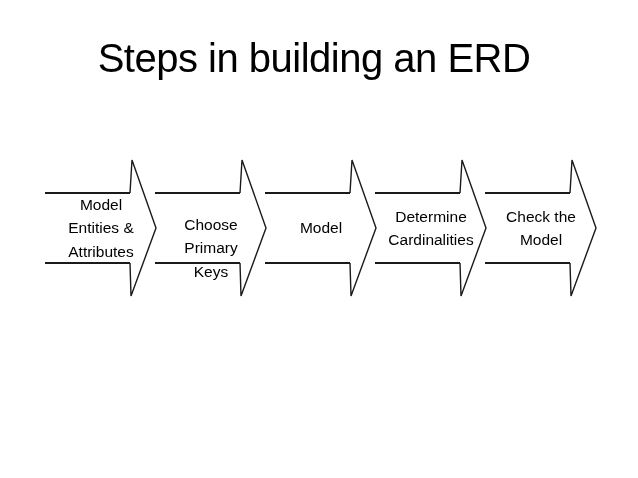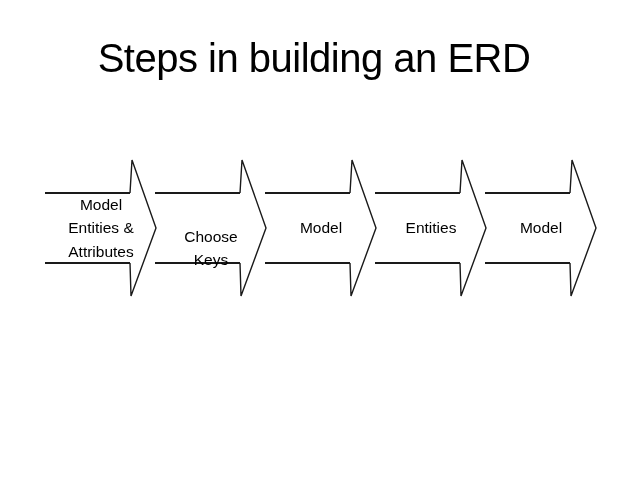--- a/index.html
+++ b/index.html
@@ -89,26 +89,29 @@
         </g>
       </svg>
     <div id="labels-root">
         <div class="step-label" style="left: 45px;">
           <span>Model</span>
           <span>Entities &amp;</span>
           <span>Attributes</span>
         </div>
         <div class="step-label" style="left: 155px; margin-top: 20px;">
           <span>Choose</span>
+          <span>Primary</span>
           <span>Keys</span>
         </div>
         <div class="step-label" style="left: 265px;">
           <span>Model</span>
         </div>
         <div class="step-label" style="left: 375px;">
-          <span>Entities</span>
+          <span>Determine</span>
+          <span>Cardinalities</span>
         </div>
         <div class="step-label" style="left: 485px;">
+          <span>Check the</span>
           <span>Model</span>
         </div>
       </div>
   </div>
 </div>
 
 </body></html>

